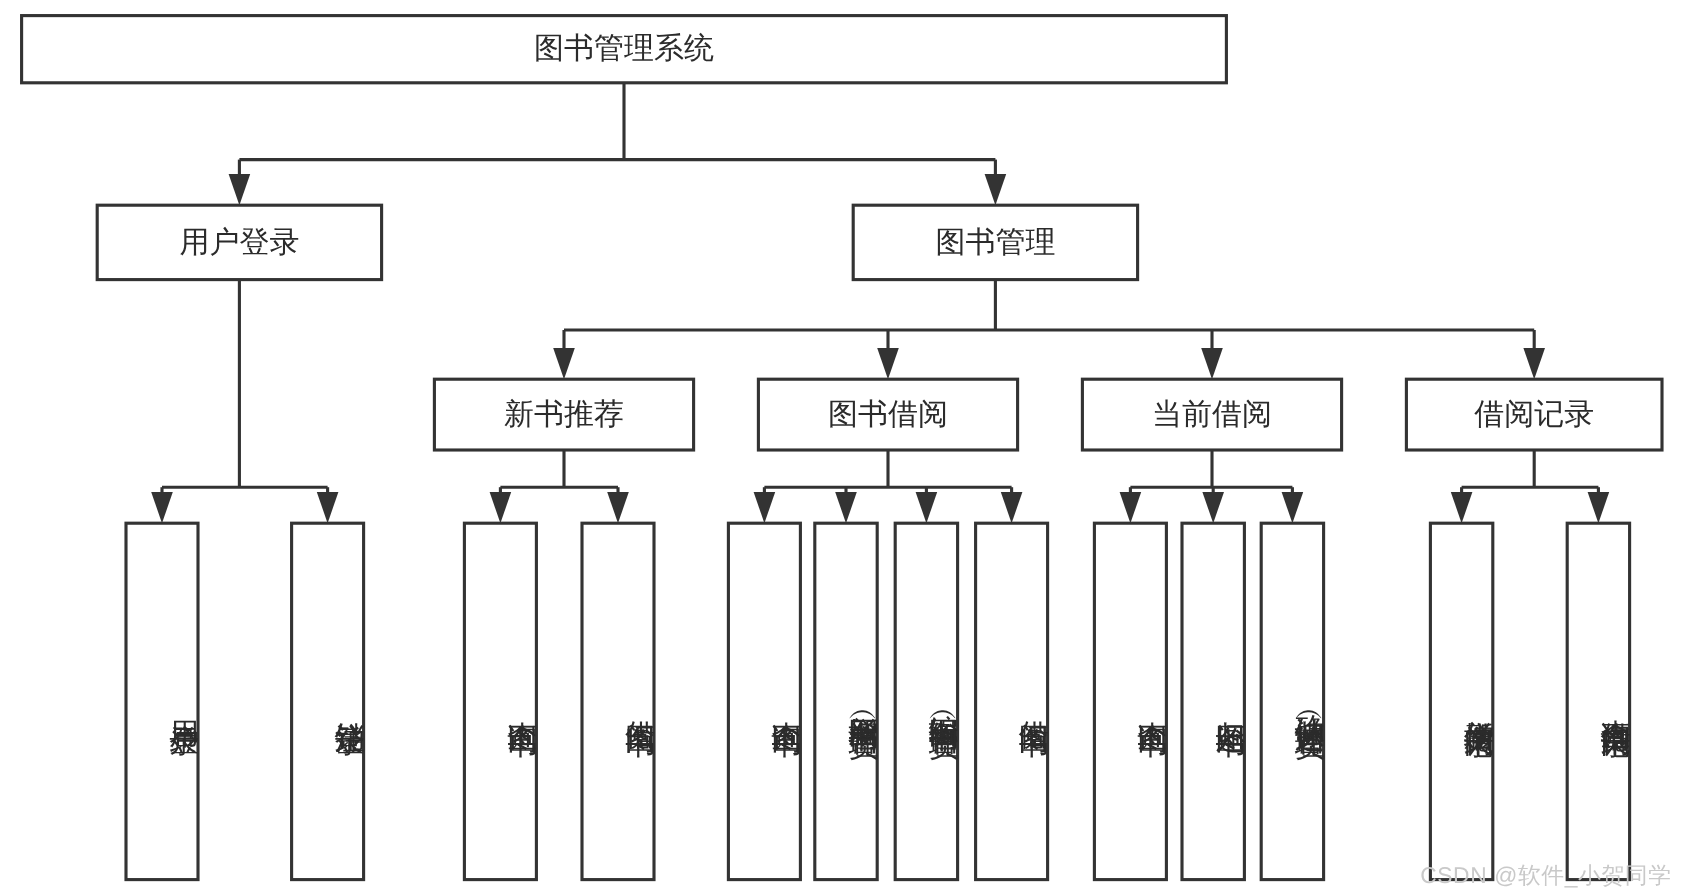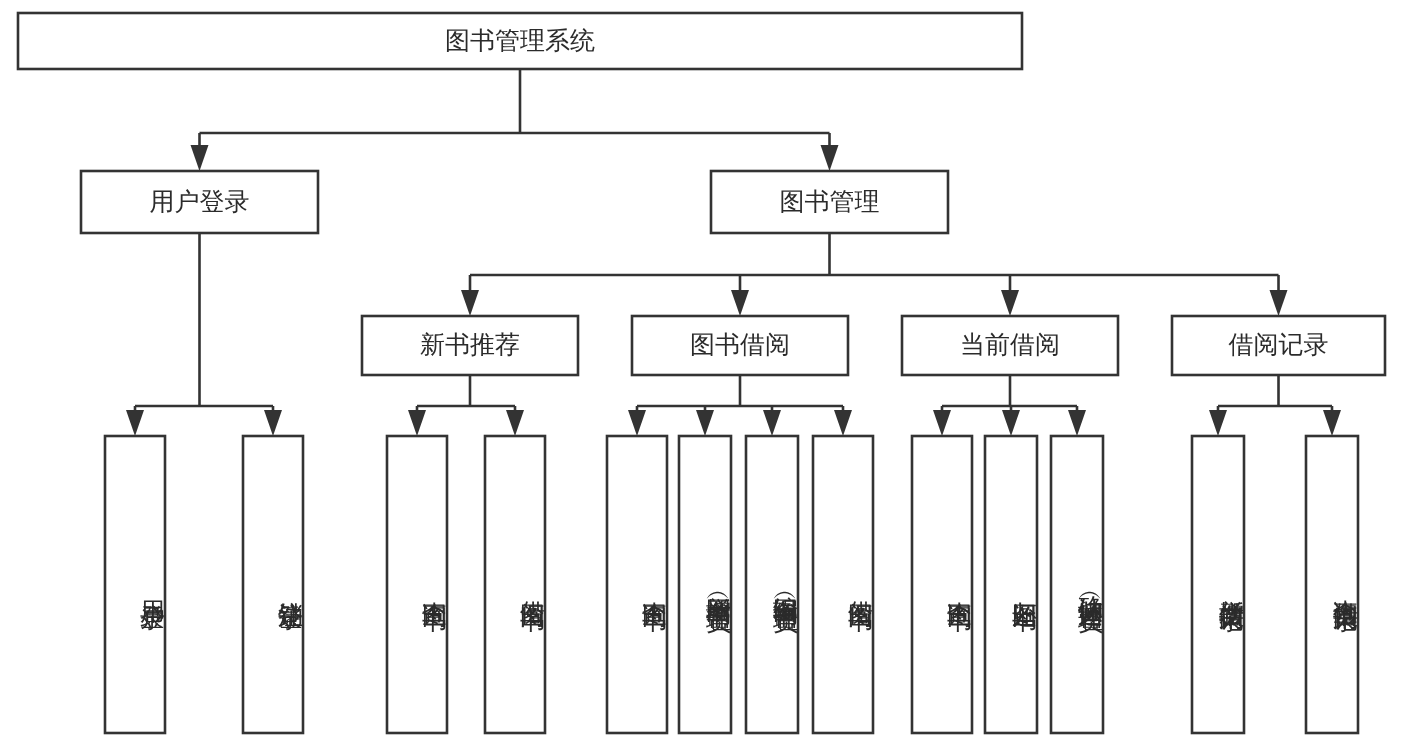--- a/index.html
+++ b/index.html
@@ -202,14 +202,15 @@
         <span>确认归还（管理员）</span>
       </div>
       <div class="vlabel" style="left: 1192px; top: 448px; width: 52px; height: 273px; font-size: 25px;">
         <span>新增借阅记录</span>
       </div>
       <div class="vlabel" style="left: 1306px; top: 448px; width: 52px; height: 273px; font-size: 25px;">
         <span>查询借阅记录</span>
       </div>
     </div>
 
+  <div class="watermark">CSDN @软件_小贺同学</div>
 
 </div>
 
 </body></html>

